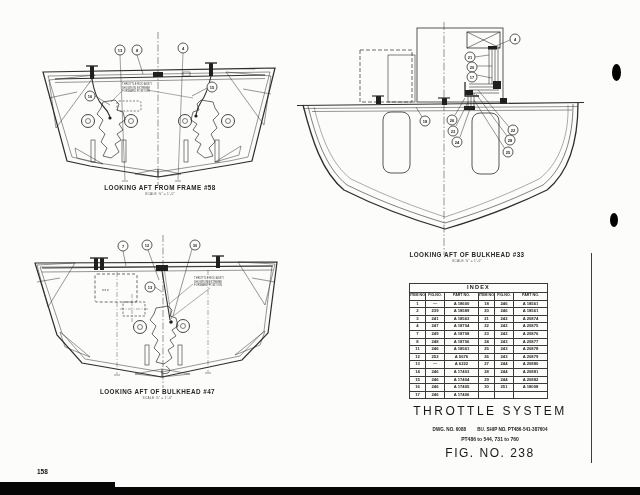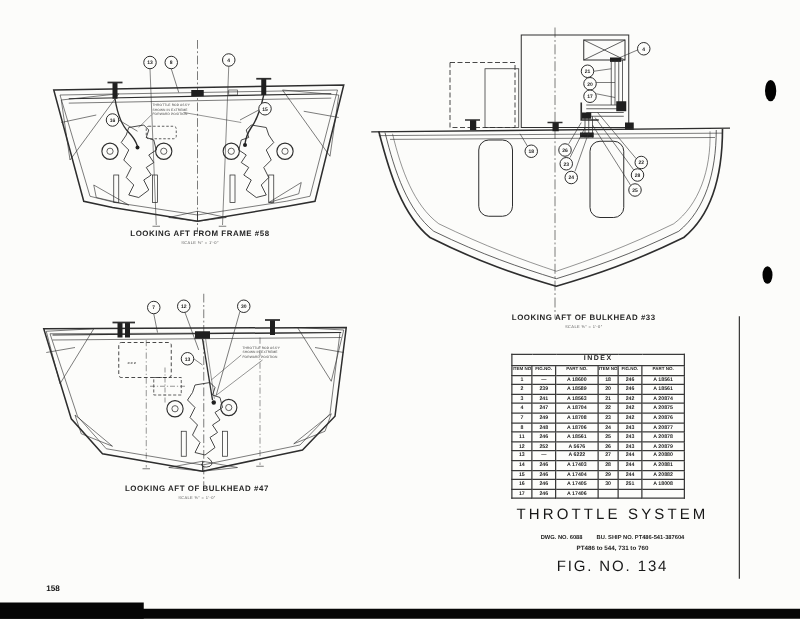--- a/index.html
+++ b/index.html
@@ -458,20 +458,20 @@
       </tr>
   </tbody>
 </table>
 
 <div class="abs tb-title">THROTTLE SYSTEM</div>
 <div class="abs tb-line2">
   <span>DWG. NO. 6088</span>
   <span>BU. SHIP NO. PT486-541-387604</span>
 </div>
 <div class="abs tb-line3">PT486 to 544, 731 to 760</div>
-<div class="abs tb-fig">FIG. NO. 134</div>
+<div class="abs tb-fig">FIG. NO. 238</div>
 
 <div class="abs vrule"></div>
 <div class="abs dot1"></div>
 <div class="abs dot2"></div>
 <div class="abs pagenum">158</div>
 <div class="abs bwedge"></div>
 <div class="abs bbar"></div>
 
 </body></html>

